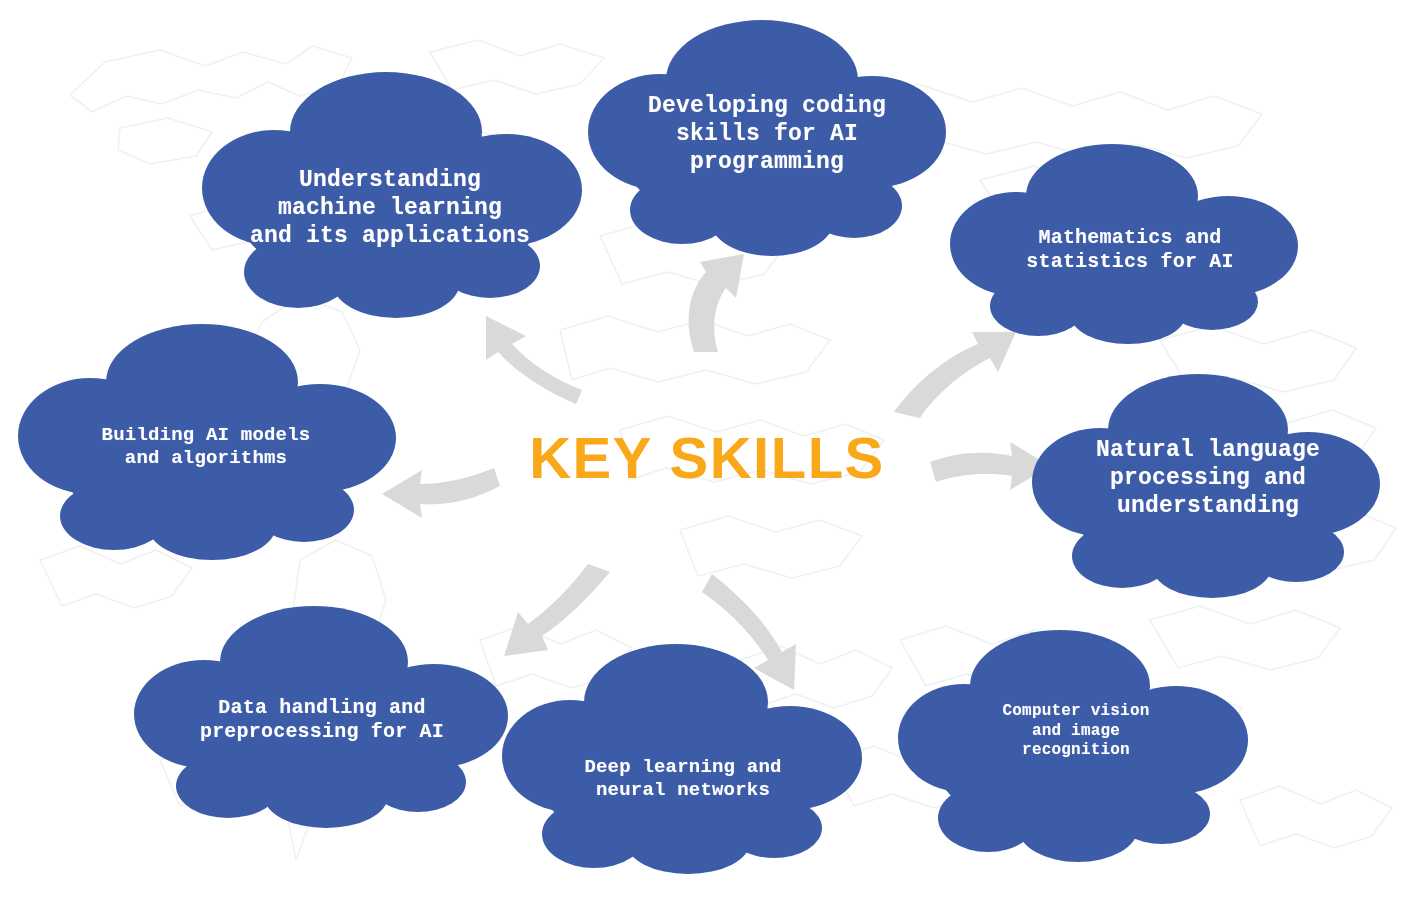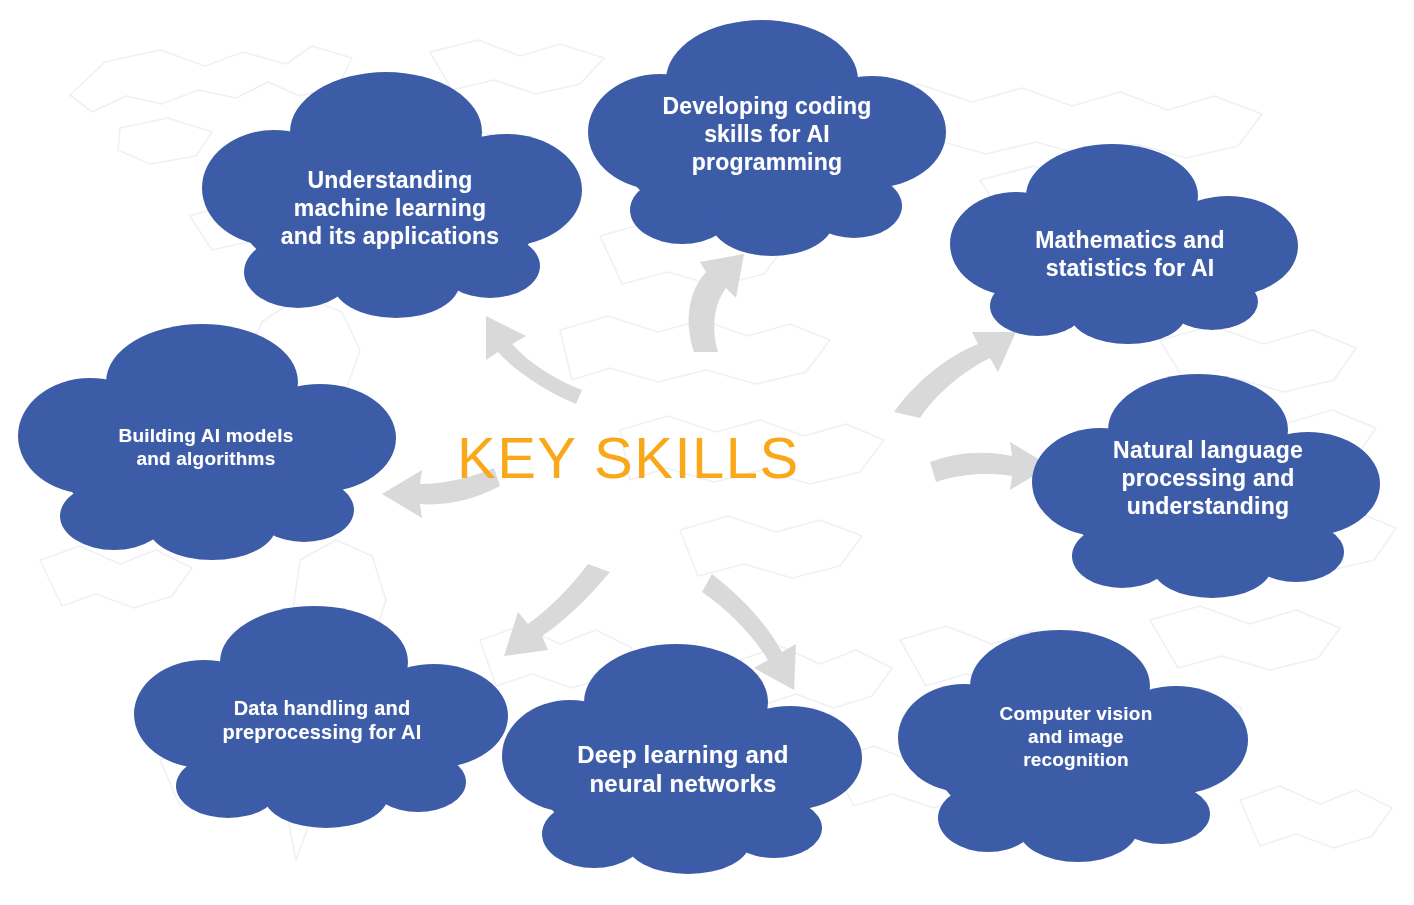--- a/index.html
+++ b/index.html
@@ -28,20 +28,21 @@
   }
   #arrow-layer {
     position: absolute;
     left: 0; top: 0;
     width: 1414px;
     height: 905px;
     pointer-events: none;
   }
   .cloud {
     position: absolute;
+    font-family: Liberation Mono, monospace;
   }
   .cloud svg {
     position: absolute;
     left: 0; top: 0;
     overflow: visible;
   }
   .cloud-label {
     position: absolute;
     left: 0;
     width: 100%;
@@ -49,25 +50,25 @@
     color: #ffffff;
     font-weight: bold;
     line-height: 1.22;
     letter-spacing: 0.2px;
     white-space: pre-line;
     text-shadow: 0 0 1px rgba(255,255,255,0.35);
   }
   #center-title {
     position: absolute;
     color: #F9A81A;
-    font-weight: normal;
+    font-weight: bold;
     font-size: 58px;
     letter-spacing: 1.5px;
     white-space: nowrap;
-    text-align: left;
+    text-align: center;
   }
 </style>
 </head>
 <body>
 
 <div id="canvas">
 
   <svg id="map-layer" viewBox="0 0 1414 905" xmlns="http://www.w3.org/2000/svg">
     <g fill="none" stroke="#9aa7bd" stroke-width="1.6" stroke-linejoin="round" stroke-linecap="round">
       <path d="M70 95 L105 62 L160 50 L205 66 L243 52 L286 64 L312 46 L352 58 L338 86 L300 96 L268 82 L236 98 L198 90 L162 104 L126 96 L92 112 Z"></path>
@@ -160,21 +161,21 @@
       <g fill="#3D5CA8">
         <ellipse cx="162" cy="56" rx="86" ry="52"></ellipse>
         <ellipse cx="66" cy="104" rx="66" ry="52"></ellipse>
         <ellipse cx="278" cy="106" rx="70" ry="50"></ellipse>
         <ellipse cx="172" cy="118" rx="134" ry="66"></ellipse>
         <ellipse cx="88" cy="166" rx="48" ry="30"></ellipse>
         <ellipse cx="178" cy="174" rx="58" ry="30"></ellipse>
         <ellipse cx="262" cy="162" rx="46" ry="28"></ellipse>
       </g>
     </svg>
-    <div class="cloud-label" style="top:86px; font-size:23px;text-align:center;">Mathematics and
+    <div class="cloud-label" style="top:86px; font-size:20px;text-align:center;">Mathematics and
 statistics for AI</div>
   </div>
 
   <div class="cloud" style="left:1032px; top:368px; width:352px; height:230px;">
     <svg width="352" height="230" viewBox="0 0 352 230" xmlns="http://www.w3.org/2000/svg">
       <g fill="#3D5CA8">
         <ellipse cx="166" cy="62" rx="90" ry="56"></ellipse>
         <ellipse cx="68" cy="114" rx="68" ry="54"></ellipse>
         <ellipse cx="276" cy="116" rx="72" ry="52"></ellipse>
         <ellipse cx="172" cy="134" rx="136" ry="72"></ellipse>
@@ -193,38 +194,38 @@
       <g fill="#3D5CA8">
         <ellipse cx="160" cy="66" rx="90" ry="56"></ellipse>
         <ellipse cx="64" cy="118" rx="66" ry="54"></ellipse>
         <ellipse cx="276" cy="120" rx="72" ry="54"></ellipse>
         <ellipse cx="170" cy="140" rx="136" ry="74"></ellipse>
         <ellipse cx="88" cy="198" rx="50" ry="34"></ellipse>
         <ellipse cx="178" cy="208" rx="60" ry="34"></ellipse>
         <ellipse cx="262" cy="194" rx="48" ry="30"></ellipse>
       </g>
     </svg>
-    <div class="cloud-label" style="top:82px; font-size:19px;">Computer vision
+    <div class="cloud-label" style="top:82px; font-size:16px;">Computer vision
 and image
 recognition</div>
   </div>
 
   <div class="cloud" style="left:498px; top:636px; width:370px; height:238px;">
     <svg width="370" height="238" viewBox="0 0 370 238" xmlns="http://www.w3.org/2000/svg">
       <g fill="#3D5CA8">
         <ellipse cx="178" cy="66" rx="92" ry="58"></ellipse>
         <ellipse cx="72" cy="120" rx="68" ry="56"></ellipse>
         <ellipse cx="292" cy="122" rx="72" ry="52"></ellipse>
         <ellipse cx="182" cy="142" rx="142" ry="74"></ellipse>
         <ellipse cx="96" cy="198" rx="52" ry="34"></ellipse>
         <ellipse cx="190" cy="206" rx="62" ry="32"></ellipse>
         <ellipse cx="276" cy="192" rx="48" ry="30"></ellipse>
       </g>
     </svg>
-    <div class="cloud-label" style="top:104px; font-size:24px;">Deep learning and
+    <div class="cloud-label" style="top:120px; font-size:19px;">Deep learning and
 neural networks</div>
   </div>
 
   <div class="cloud" style="left:130px; top:600px; width:384px; height:230px;">
     <svg width="384" height="230" viewBox="0 0 384 230" xmlns="http://www.w3.org/2000/svg">
       <g fill="#3D5CA8">
         <ellipse cx="184" cy="62" rx="94" ry="56"></ellipse>
         <ellipse cx="74" cy="114" rx="70" ry="54"></ellipse>
         <ellipse cx="304" cy="116" rx="74" ry="52"></ellipse>
         <ellipse cx="190" cy="134" rx="148" ry="70"></ellipse>

